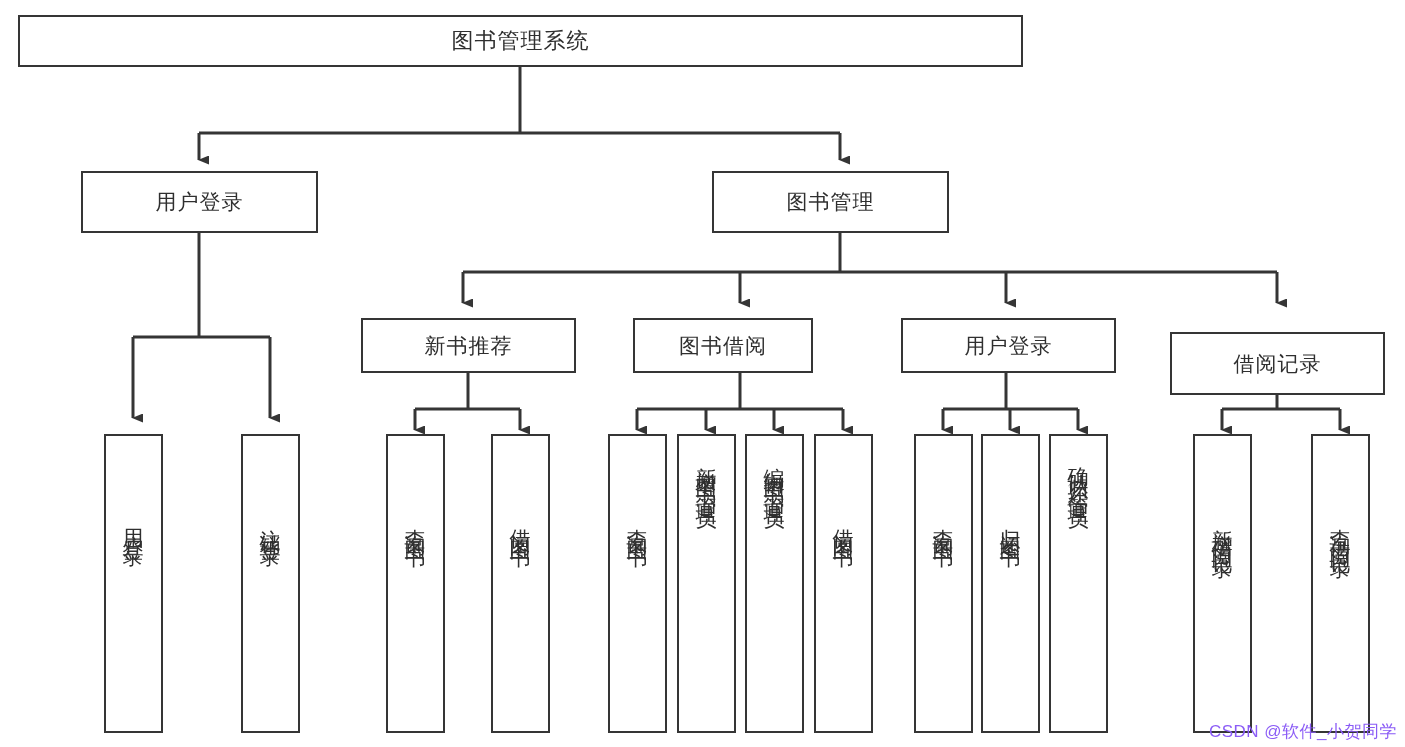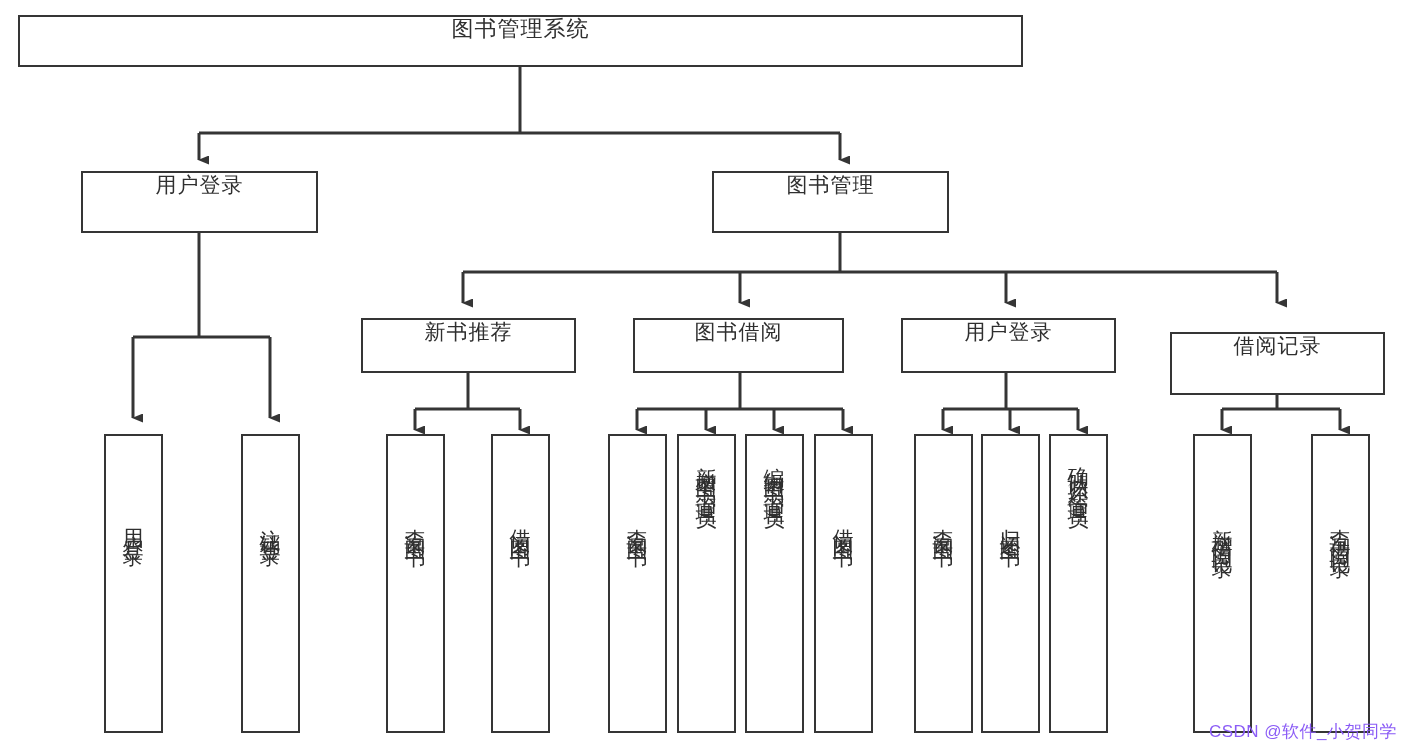--- a/index.html
+++ b/index.html
@@ -13,20 +13,21 @@
   }
   #diagram-root{position:absolute;left:0;top:0;width:1405px;height:747px;}
   svg.connector-layer{position:absolute;left:0;top:0;width:1405px;height:747px;pointer-events:none;}
 
   .node{
     position:absolute;
     box-sizing:border-box;
     background:#ffffff;
     border:2px solid #353535;
     display:flex;
+    align-items:center;
     justify-content:center;
     color:#2a2a2a;
     z-index:2;
   }
   .node-label{
     font-size:21px;
     line-height:1.1;
     letter-spacing:1px;
     white-space:nowrap;
     color:#2f2f2f;
@@ -132,21 +133,21 @@
   </div>
 
   <div class="node branch" style="left:712px;top:171px;width:237px;height:62px;">
     <span class="node-label">图书管理</span>
   </div>
 
   <div class="node branch" style="left:361px;top:318px;width:215px;height:55px;">
     <span class="node-label">新书推荐</span>
   </div>
 
-  <div class="node branch" style="left:633px;top:318px;width:211px;height:55px;">
+  <div class="node branch" style="left:633px;top:318px;width:180px;height:55px;">
     <span class="node-label">图书借阅</span>
   </div>
 
   <div class="node branch" style="left:901px;top:318px;width:215px;height:55px;">
     <span class="node-label">用户登录</span>
   </div>
 
   <div class="node branch" style="left:1170px;top:332px;width:215px;height:63px;">
     <span class="node-label">借阅记录</span>
   </div>

